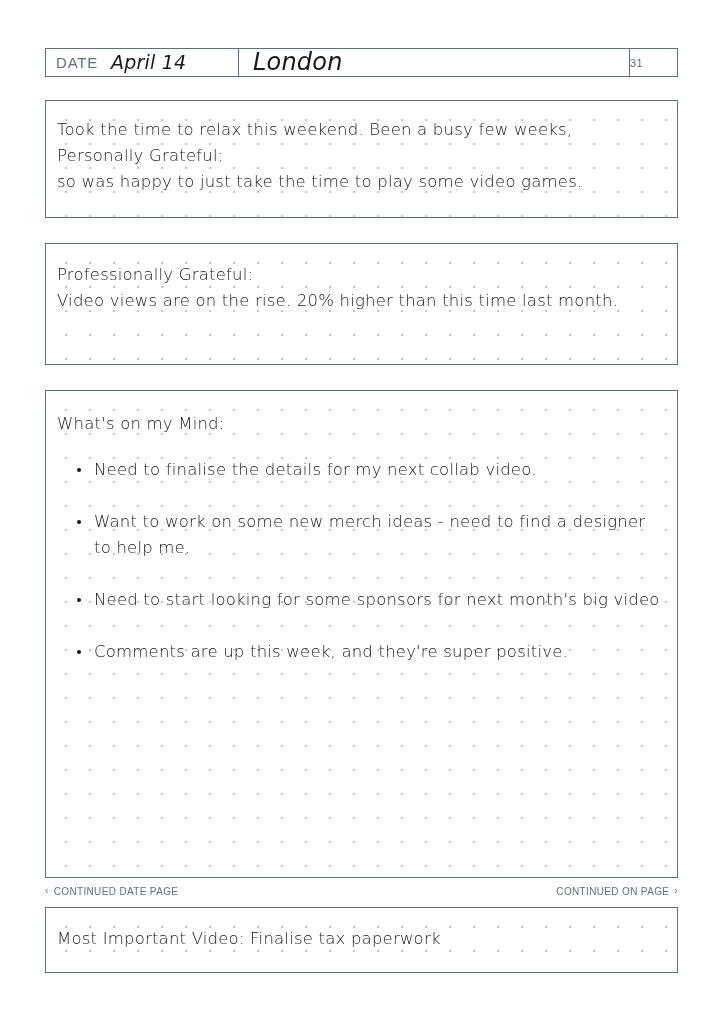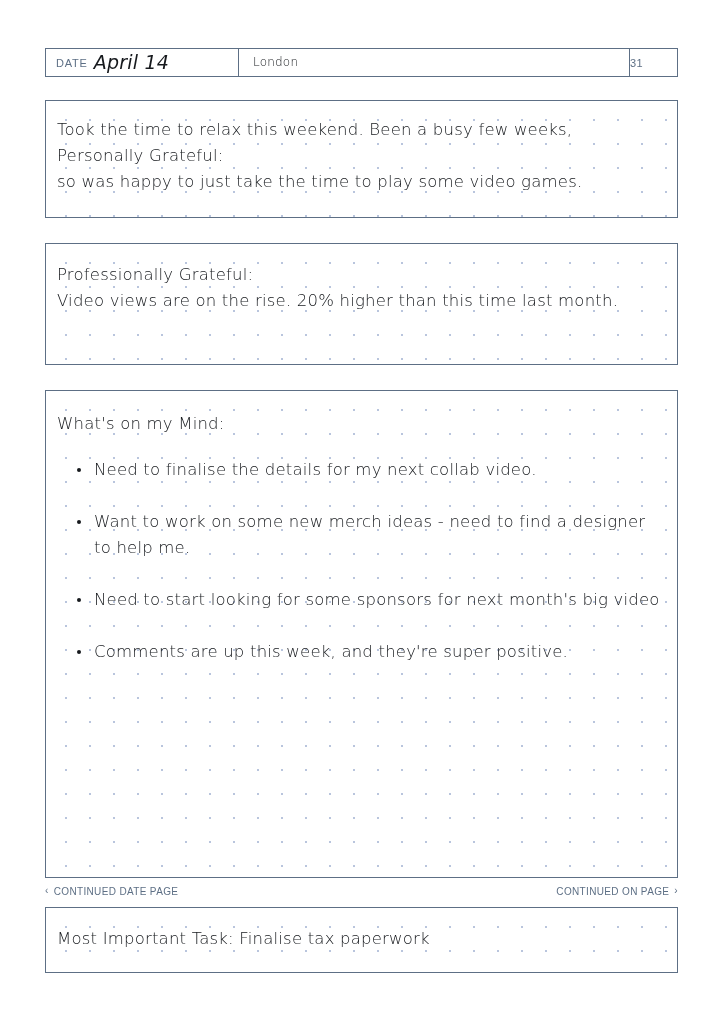--- a/index.html
+++ b/index.html
@@ -39,49 +39,50 @@
     display: flex;
     align-items: center;
     box-sizing: border-box;
   }
   .hdr-date-cell {
     width: 193px;
     border-right: 1px solid #5d6f85;
     padding-left: 10px;
   }
   .hdr-date-label {
-    font-size: 11px;
+    font-size: 15px;
     letter-spacing: 0.8px;
     color: #5d6f85;
     font-family: "Liberation Sans", sans-serif;
-    margin-right: 6px;
+    margin-right: 13px;
   }
   .hdr-date-value {
     font-size: 19px;
     color: #15181c;
     font-family: "DejaVu Sans", sans-serif;
     font-weight: 300;
     letter-spacing: 0.3px;
     position: relative;
     top: -1px;
     font-style: italic;
   }
   .hdr-location-cell {
     flex: 1;
     border-right: 1px solid #5d6f85;
     padding-left: 14px;
   }
   .hdr-location-value {
-    font-size: 12px;
+    font-size: 24px;
     color: #15181c;
     font-family: "DejaVu Sans", sans-serif;
     font-weight: 300;
     letter-spacing: 0.3px;
     position: relative;
     top: -1px;
+    font-style: italic;
   }
   .hdr-page-cell {
     width: 47px;
   }
   .hdr-page-number {
     font-size: 11px;
     color: #5d6f85;
     font-family: "Liberation Sans", sans-serif;
     letter-spacing: 0.5px;
   }
@@ -250,17 +251,17 @@
       <span>CONTINUED DATE PAGE</span>
     </div>
     <div class="continued-text">
       <span>CONTINUED ON PAGE</span>
       <span class="chev">›</span>
     </div>
   </div>
 
   <div class="dot-box" id="box-mit">
     <div class="box-lines">
-      <div class="hand hand-line">Most Important Task: Finalise tax paperwork</div>
+      <div class="hand hand-line">Most Important Video: Finalise tax paperwork</div>
     </div>
   </div>
 
 </div>
 
 </body></html>

